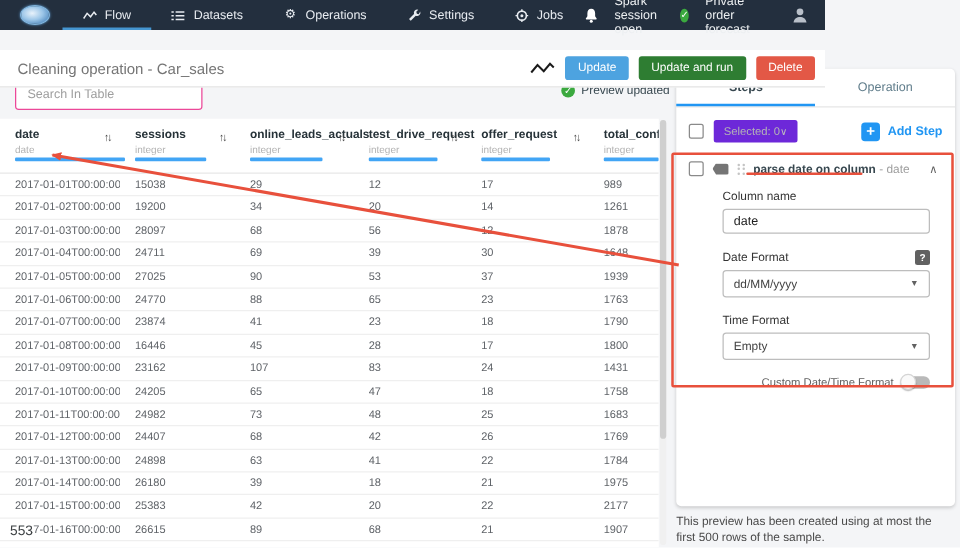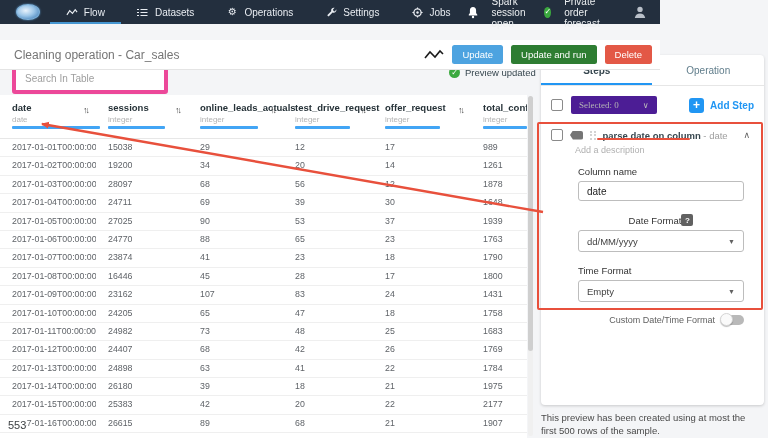--- a/index.html
+++ b/index.html
@@ -22,21 +22,21 @@
   
   #titlebar{position:absolute;top:40px;left:0;right:0;height:29px;background:#fff;border-bottom:1px solid #e4e4e4;display:flex;align-items:center;z-index:4;}
   #page-title{margin-left:14px;font-size:12px;color:#757575;}
   .tb-right{margin-left:auto;display:flex;align-items:center;gap:8px;padding-right:8px;}
   .btn{height:19px;border:none;border-radius:2.5px;color:#fff;font-size:9.5px;padding:0 10px;cursor:pointer;font-family:inherit;}
   .btn-update{background:#4da3e0;}
   .btn-run{background:#2e7d32;}
   .btn-delete{background:#e35846;}
 
   
-  #search-input{position:absolute;left:12px;top:63px;width:130px;height:23px;border:4px solid #ec4899;border-radius:3px;font-size:10px;color:#444;padding:0 9px;font-family:inherit;background:#fff;}
+  #search-input{position:absolute;left:12px;top:63px;width:130px;height:23px;border:1px solid #ec4899;border-radius:3px;font-size:10px;color:#444;padding:0 9px;font-family:inherit;background:#fff;}
   #search-input::placeholder{color:#9e9e9e;}
   #preview-status{position:absolute;left:449px;top:67px;display:flex;align-items:center;gap:5px;font-size:9.5px;color:#37474f;}
 
   
   #table{position:absolute;left:0;top:95px;width:527px;bottom:0;background:#fff;overflow:hidden;}
   .thead{display:grid;grid-template-columns:96px 92px 95px 90px 98px 1fr;height:44px;box-sizing:border-box;border-bottom:1px solid #e7e7e7;}
   .hcell{position:relative;padding:7px 0 0 12px;box-sizing:border-box;}
   .hname{font-size:9.5px;font-weight:bold;color:#263238;display:block;white-space:nowrap;}
   .htype{font-size:8px;color:#b3b3b3;display:block;margin-top:2px;}
   .hsort{position:absolute;right:8px;top:10px;font-size:9px;color:#4a4a4a;letter-spacing:-2px;cursor:pointer;}
@@ -49,37 +49,37 @@
   #v-thumb{position:absolute;left:0;top:0;width:5px;height:255px;background:#cfcfcf;border-radius:3px;}
 
   
   #panel{position:absolute;left:541px;top:55px;width:223px;height:350px;background:#fff;border-radius:4px;box-shadow:0 1px 3px rgba(0,0,0,.18);box-sizing:border-box;}
   .tabs{position:relative;display:flex;height:30px;border-bottom:1px solid #e6e6e6;}
   .tab{flex:1;display:flex;align-items:center;justify-content:center;font-size:10px;color:#607d8b;cursor:pointer;}
   .tab.active{color:#37474f;font-weight:bold;}
   .tab-underline{position:absolute;left:0;top:27.5px;width:111px;height:2.5px;background:#2196f3;}
   .p-toolbar{display:flex;align-items:center;margin:8px 10px 0 10px;height:22px;}
   .cbox{width:12px;height:12px;border:1.5px solid #8a8a8a;border-radius:2px;background:#fff;box-sizing:border-box;cursor:pointer;flex:none;}
-  .sel-drop{margin-left:8px;background:#4c1d95;color:#b5b5b5;font-size:9px;padding:4px 8px;border-radius:2px;display:flex;align-items:center;gap:24px;cursor:default;font-family:Liberation Serif, serif;}
+  .sel-drop{margin-left:8px;background:#6d28d9;color:#b5b5b5;font-size:9px;padding:4px 8px;border-radius:2px;display:flex;align-items:center;gap:0;cursor:default;}
   .sel-caret{font-size:8px;color:#bdbdbd;}
   .addstep{margin-left:auto;display:flex;align-items:center;gap:6px;cursor:pointer;}
   .plus-sq{width:15px;height:15px;background:#2196f3;border-radius:3px;color:#fff;font-size:12px;font-weight:bold;display:flex;align-items:center;justify-content:center;line-height:1;}
   .addstep-label{color:#2196f3;font-size:10px;font-weight:bold;}
 
   .step-head{display:flex;align-items:center;gap:7px;margin:13px 10px 0 10px;}
   .tag-ico{width:13px;height:9px;background:#757575;border-radius:2px;clip-path:polygon(0 50%,22% 0,100% 0,100% 100%,22% 100%);flex:none;}
   .drag-dots{display:grid;grid-template-columns:2px 2px;grid-auto-rows:2px;gap:1.5px;flex:none;}
   .drag-dots i{background:#c4c4c4;border-radius:50%;}
   .step-title{font-size:9.5px;font-weight:bold;color:#37474f;white-space:nowrap;}
   .step-sub{font-weight:normal;color:#9e9e9e;}
   .chev{margin-left:auto;margin-right:4px;font-size:9px;color:#616161;cursor:pointer;}
   .step-desc{margin:4px 0 0 34px;font-size:9px;color:#b0b0b0;}
   .form{margin:0 20px 0 37px;}
   .flabel{margin-top:11px;font-size:9.5px;color:#333;}
-  .flabel-row{display:flex;align-items:center;justify-content:center;margin-top:13px;}
+  .flabel-row{display:flex;align-items:center;justify-content:space-between;margin-top:13px;}
   .help-sq{width:12px;height:12px;background:#616161;border-radius:2px;color:#fff;font-size:8px;font-weight:bold;display:flex;align-items:center;justify-content:center;cursor:pointer;}
   .finput{margin-top:4px;width:100%;height:20px;border:1px solid #bdbdbd;border-radius:3px;font-size:10px;color:#212121;padding:0 8px;box-sizing:border-box;font-family:inherit;background:#fff;display:block;}
   .fselect{margin-top:4px;height:20px;border:1px solid #bdbdbd;border-radius:3px;display:flex;align-items:center;justify-content:space-between;padding:0 8px;font-size:9.5px;color:#424242;cursor:pointer;background:#fff;}
   .fcaret{font-size:7px;color:#616161;}
   .toggle-row{display:flex;align-items:center;justify-content:flex-end;gap:7px;margin:13px 20px 0 0;}
   .toggle-label{font-size:9px;color:#616161;}
   .toggle{position:relative;width:22px;height:10px;background:#b9b9b9;border-radius:5px;cursor:pointer;flex:none;}
   .toggle-knob{position:absolute;left:-2px;top:-2px;width:13px;height:13px;border-radius:50%;background:#fafafa;border:1px solid #d5d5d5;box-sizing:border-box;box-shadow:0 1px 1px rgba(0,0,0,.25);}
   #preview-note{position:absolute;left:541px;top:412px;width:219px;font-size:9.5px;color:#4a4a4a;line-height:1.35;}
 
@@ -383,21 +383,20 @@
           <i></i>
           <i></i>
           <i></i>
           <i></i>
           <i></i>
           <i></i>
         </span>
       <span class="step-title"><span>parse date on column</span><span class="step-sub"><span> - </span><span>date</span></span></span>
       <span class="chev">∧</span>
     </div>
-    <div class="step-desc">Add a description</div>
 
     <div class="form">
       <div class="flabel">Column name</div>
       <input class="finput" type="text" value="date" style="">
 
       <div class="flabel-row">
         <span class="flabel" style="margin-top:0;">Date Format</span>
         <span class="help-sq">?</span>
       </div>
       <div class="fselect">

